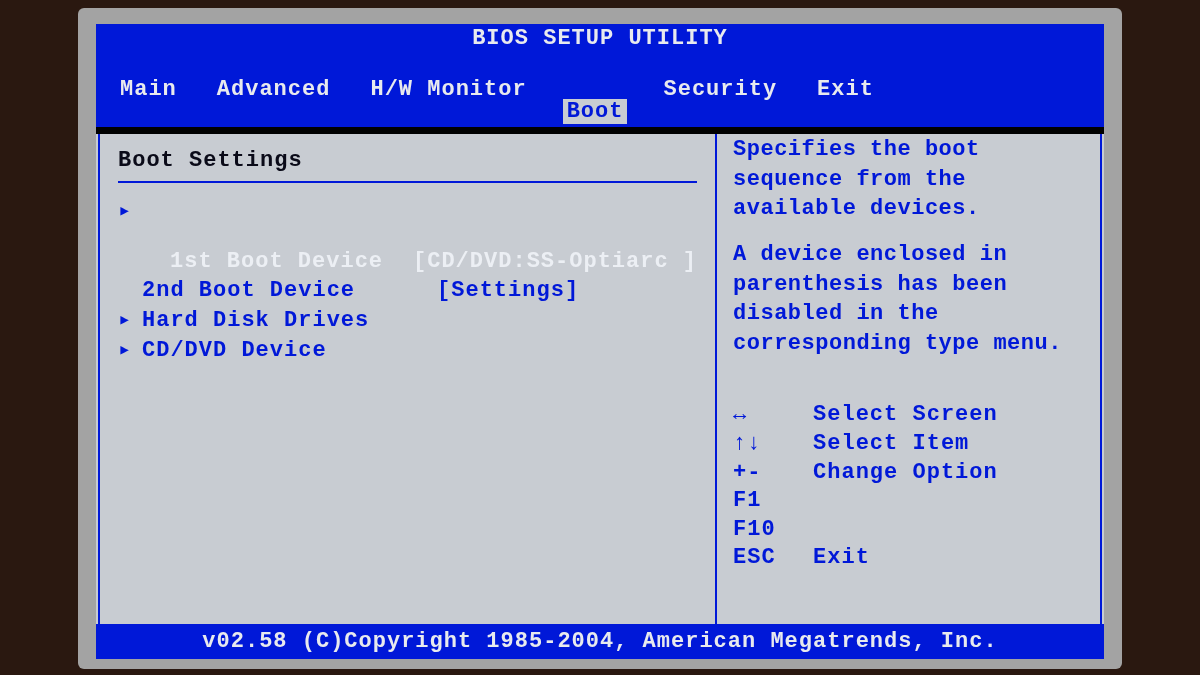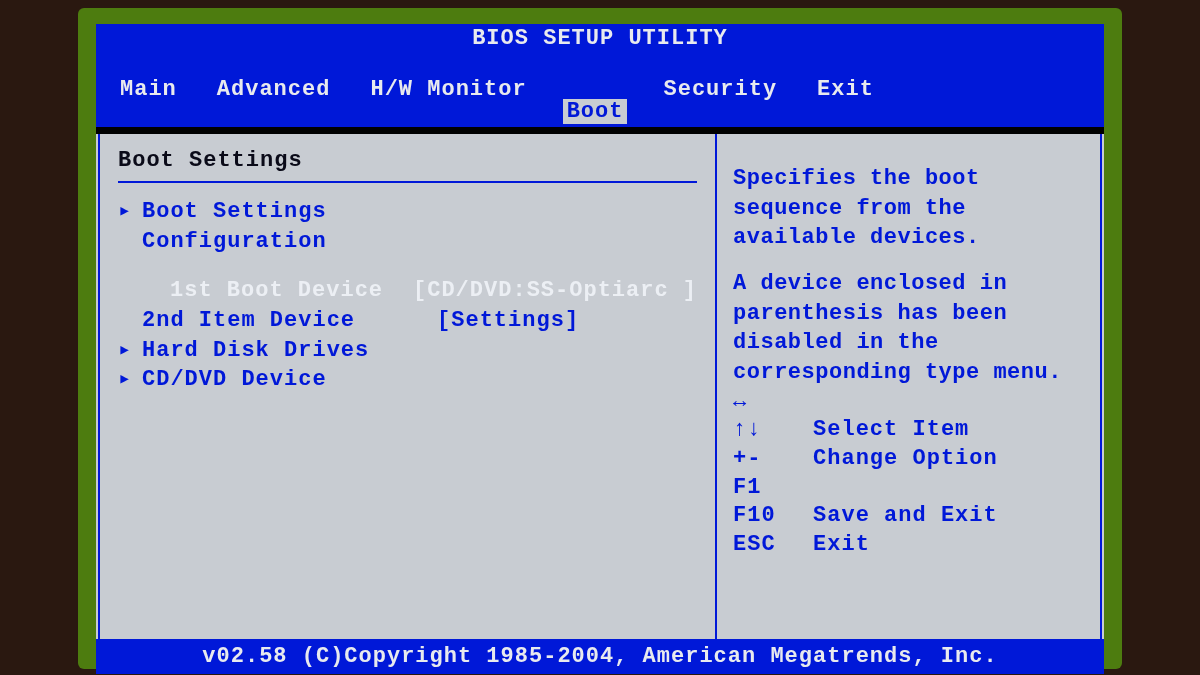--- a/index.html
+++ b/index.html
@@ -12,21 +12,21 @@
       font-weight: bold;
       overflow: hidden;
       position: relative;
     }
     .monitor-frame {
       position: absolute;
       top: 8px;
       left: 78px;
       right: 78px;
       bottom: 6px;
-      background: #4d7c0f;
+      background: #a3a3a3;
       border-radius: 6px;
       padding: 16px 18px 10px 18px;
     }
     .screen {
       width: 100%;
       height: 100%;
       background: #c8ccd2;
       display: flex;
       flex-direction: column;
       position: relative;
@@ -71,21 +71,21 @@
       display: flex;
       flex-direction: column;
     }
     .right-panel {
       flex: 1;
       border: 2px solid #0018d8;
       border-top: none;
       border-bottom: none;
       border-left: none;
       margin: 0 2px 0 0;
-      padding: 30px 16px;
+      padding: 1px 16px;
       color: #0018d8;
       display: flex;
       flex-direction: column;
     }
     .panel-title {
       color: #0a0a18;
       letter-spacing: 1px;
       margin-bottom: 8px;
     }
     .hr {
@@ -166,35 +166,34 @@
     </div>
 
     <div class="content-area">
 
       <div class="left-panel">
         <div class="panel-title">Boot Settings</div>
         <hr class="hr">
 
         <div class="menu-row">
           <span class="arrow">▸</span>
-          <span class="label">Boot Settings Configuration</span>
           <span class="value"></span>
         </div>
 
         <div class="spacer"></div>
 
         <div class="menu-row selected">
           <span class="arrow"></span>
           <span class="label">1st Boot Device</span>
           <span class="value">[CD/DVD:SS-Optiarc ]</span>
         </div>
 
         <div class="menu-row">
           <span class="arrow"></span>
-          <span class="label">2nd Item Device</span>
+          <span class="label">2nd Boot Device</span>
           <span class="value">[Settings]</span>
         </div>
 
         <div class="menu-row">
           <span class="arrow">▸</span>
           <span class="label">Hard Disk Drives</span>
           <span class="value"></span>
         </div>
 
         <div class="menu-row">
@@ -205,35 +204,35 @@
 
       </div>
 
       <div class="right-panel">
         <div class="help-text">Specifies the boot sequence from the available devices.</div>
         <div class="help-text help-block-2">A device enclosed in parenthesis has been disabled in the corresponding type menu.</div>
 
         <div class="key-legend">
           <div class="key-row">
             <span class="key-sym">↔</span>
+            <span class="key-desc">Select Screen</span>
           </div>
           <div class="key-row">
             <span class="key-sym">↑↓</span>
             <span class="key-desc">Select Item</span>
           </div>
           <div class="key-row">
             <span class="key-sym">+-</span>
             <span class="key-desc">Change Option</span>
           </div>
           <div class="key-row">
             <span class="key-sym">F1</span>
           </div>
           <div class="key-row">
             <span class="key-sym">F10</span>
-            <span class="key-desc">Save and Exit</span>
           </div>
           <div class="key-row">
             <span class="key-sym">ESC</span>
             <span class="key-desc">Exit</span>
           </div>
         </div>
       </div>
 
     </div>
 

